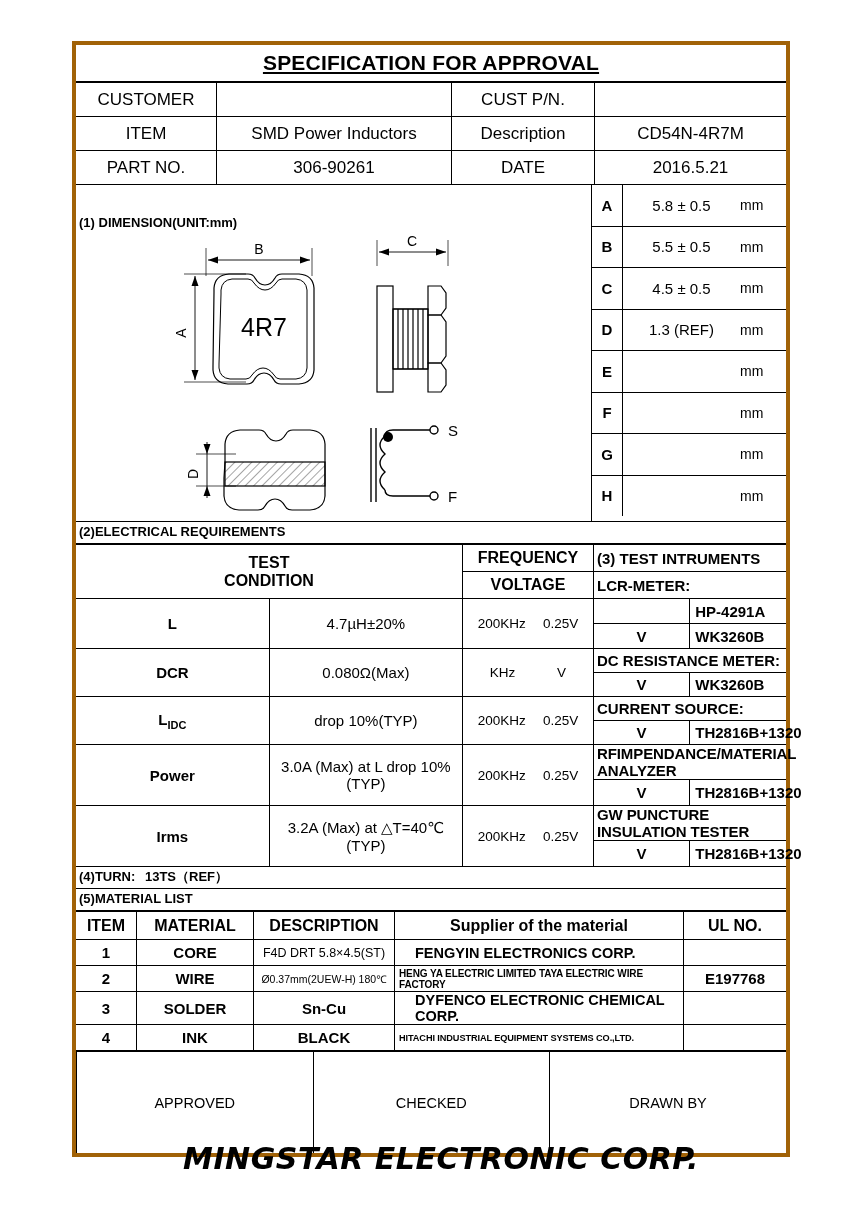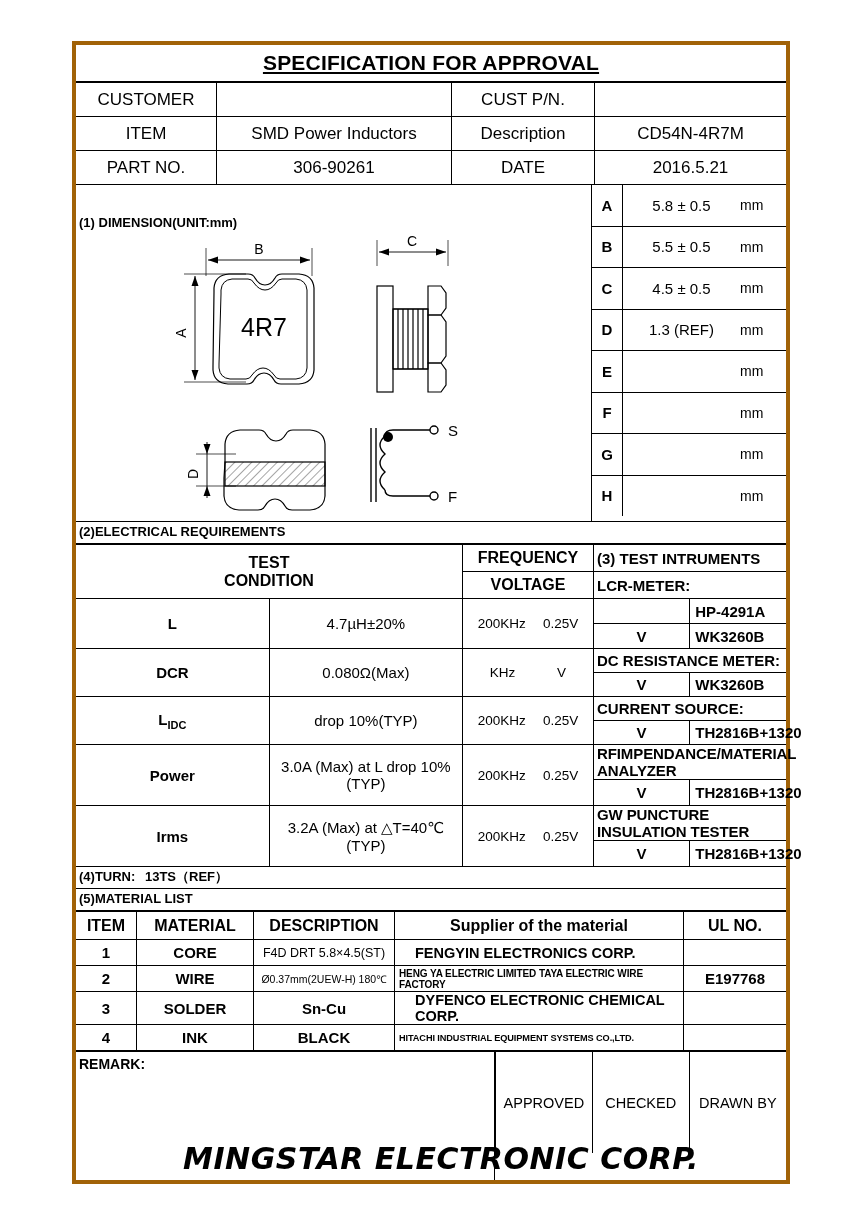--- a/index.html
+++ b/index.html
@@ -539,24 +539,20 @@
       <td class="b" style="border-left:none;">4</td>
       <td class="b">INK</td>
       <td class="b">BLACK</td>
       <td class="sup-xs">HITACHI INDUSTRIAL EQUIPMENT SYSTEMS CO.,LTD.</td>
       <td class="b" style="border-right:none;"></td>
     </tr>
   </tbody>
     </table>
 
   <div class="remark-wrap" style="border-top:1px solid #000;">
-    <div class="remark-box">
-      <span>REMARK:</span>
-      <span></span>
-    </div>
     <div class="sign-box">
       <table>
         <tbody>
             <tr>
           <td>APPROVED</td>
           <td>CHECKED</td>
           <td style="border-right:none;">DRAWN BY</td>
         </tr>
       </tbody>
         </table>

